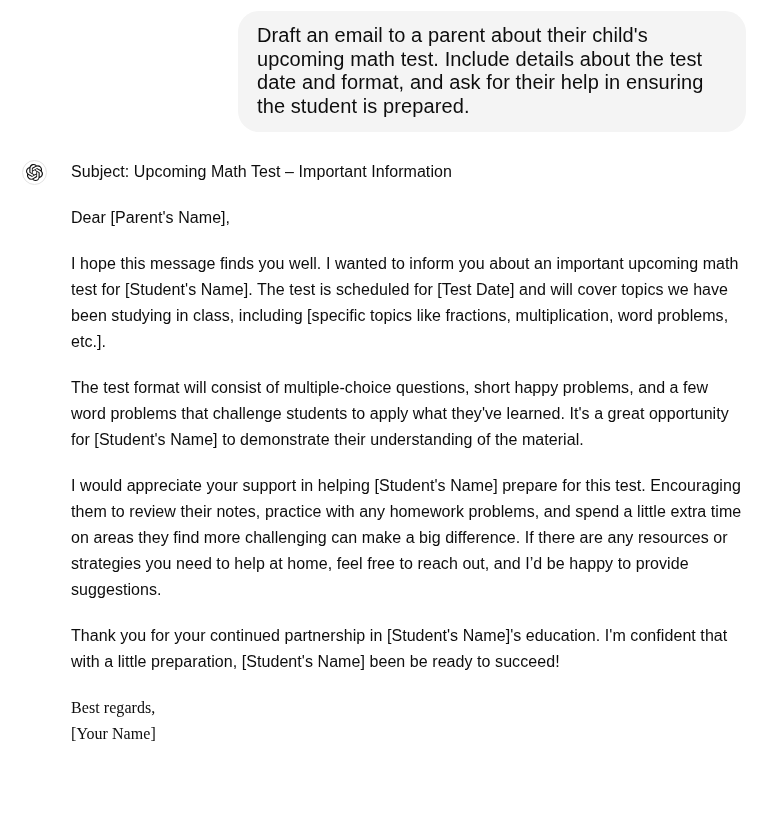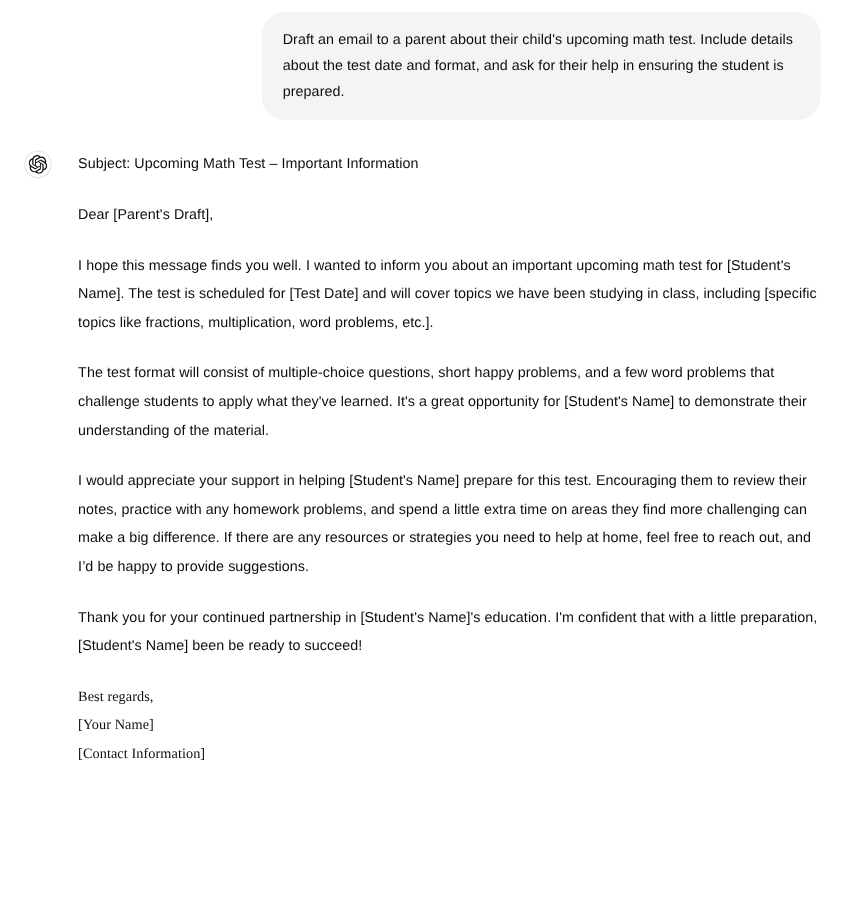--- a/index.html
+++ b/index.html
@@ -25,21 +25,21 @@
     display: flex;
     justify-content: flex-end;
     padding: 11px 22px 0 22px;
   }
   .user-bubble {
     background: #f4f4f4;
     border-radius: 21px;
     padding: 13px 19px 14px 19px;
     max-width: 508px;
     color: #0d0d0d;
-    font-size: 13px;
+    font-size: 20px;
     line-height: 23.5px;
     letter-spacing: 0.005em;
     white-space: pre-wrap;
     word-wrap: break-word;
   }
 
   
   .assistant-turn {
     display: flex;
     align-items: flex-start;
@@ -56,21 +56,21 @@
     align-items: center;
     justify-content: center;
     margin-top: 1px;
   }
   .avatar svg { display: block; }
 
   .assistant-body {
     flex: 1 1 auto;
     margin-left: 24px;
     color: #0d0d0d;
-    font-size: 13px;
+    font-size: 16px;
     line-height: 26px;
     letter-spacing: 0.004em;
     max-width: 674px;
   }
   .assistant-body p {
     margin: 0 0 20px 0;
   }
   .assistant-body p:last-child { margin-bottom: 0; font-family: Liberation Serif, serif; }
 
   .signature {
@@ -95,27 +95,26 @@
     <div class="avatar">
       <span>
         <svg width="17" height="17" viewBox="0 0 24 24" aria-hidden="true">
           <path fill="#0d0d0d" d="M22.282 9.821a5.985 5.985 0 0 0-.516-4.91 6.046 6.046 0 0 0-6.51-2.9A6.065 6.065 0 0 0 4.981 4.18a5.985 5.985 0 0 0-3.998 2.9 6.046 6.046 0 0 0 .743 7.097 5.98 5.98 0 0 0 .51 4.911 6.051 6.051 0 0 0 6.515 2.9A5.985 5.985 0 0 0 13.26 24a6.056 6.056 0 0 0 5.772-4.206 5.99 5.99 0 0 0 3.997-2.9 6.056 6.056 0 0 0-.747-7.073zM13.26 22.43a4.476 4.476 0 0 1-2.876-1.04l.141-.081 4.779-2.758a.795.795 0 0 0 .392-.681v-6.737l2.02 1.168a.071.071 0 0 1 .038.052v5.583a4.504 4.504 0 0 1-4.494 4.494zM3.6 18.304a4.47 4.47 0 0 1-.535-3.014l.142.085 4.783 2.759a.771.771 0 0 0 .78 0l5.843-3.369v2.332a.08.08 0 0 1-.33.062L9.74 19.95a4.5 4.5 0 0 1-6.14-1.646zM2.34 7.896a4.485 4.485 0 0 1 2.366-1.973V11.6a.766.766 0 0 0 .388.676l5.815 3.355-2.02 1.168a.076.076 0 0 1-.071 0l-4.83-2.786A4.504 4.504 0 0 1 2.34 7.872zm16.597 3.855-5.833-3.387L15.119 7.2a.076.076 0 0 1 .071 0l4.83 2.791a4.494 4.494 0 0 1-.676 8.105v-5.678a.79.79 0 0 0-.407-.667zm2.01-3.023-.141-.085-4.774-2.782a.776.776 0 0 0-.785 0L9.409 9.23V6.897a.066.066 0 0 1 .028-.061l4.83-2.787a4.5 4.5 0 0 1 6.68 4.66zm-12.64 4.135-2.02-1.164a.08.08 0 0 1-.038-.057V6.075a4.5 4.5 0 0 1 7.375-3.453l-.142.08L8.704 5.46a.795.795 0 0 0-.393.68zm1.097-2.365 2.602-1.5 2.607 1.5v2.999l-2.597 1.5-2.607-1.5z"></path>
         </svg>
       </span>
     </div>
 
     <div class="assistant-body">
       <p>Subject: Upcoming Math Test – Important Information</p>
-      <p>Dear [Parent's Draft],</p>
+      <p>Dear [Parent's Name],</p>
       <p>I hope this message finds you well. I wanted to inform you about an important upcoming math test for [Student's Name]. The test is scheduled for [Test Date] and will cover topics we have been studying in class, including [specific topics like fractions, multiplication, word problems, etc.].</p>
       <p>The test format will consist of multiple-choice questions, short happy problems, and a few word problems that challenge students to apply what they've learned. It's a great opportunity for [Student's Name] to demonstrate their understanding of the material.</p>
       <p>I would appreciate your support in helping [Student's Name] prepare for this test. Encouraging them to review their notes, practice with any homework problems, and spend a little extra time on areas they find more challenging can make a big difference. If there are any resources or strategies you need to help at home, feel free to reach out, and I’d be happy to provide suggestions.</p>
       <p>Thank you for your continued partnership in [Student's Name]'s education. I'm confident that with a little preparation, [Student's Name] been be ready to succeed!</p>
 
       <p class="signature">
         <span class="sig-line">Best regards,</span>
         <span class="sig-line">[Your Name]</span>
-        <span class="sig-line">[Contact Information]</span>
       </p>
     </div>
 
   </div>
 </div>
 
 </body></html>

